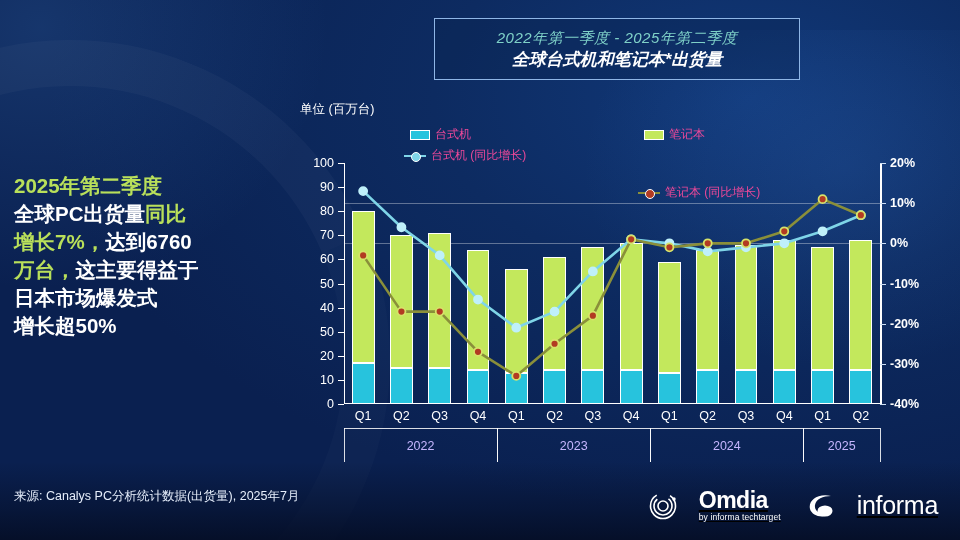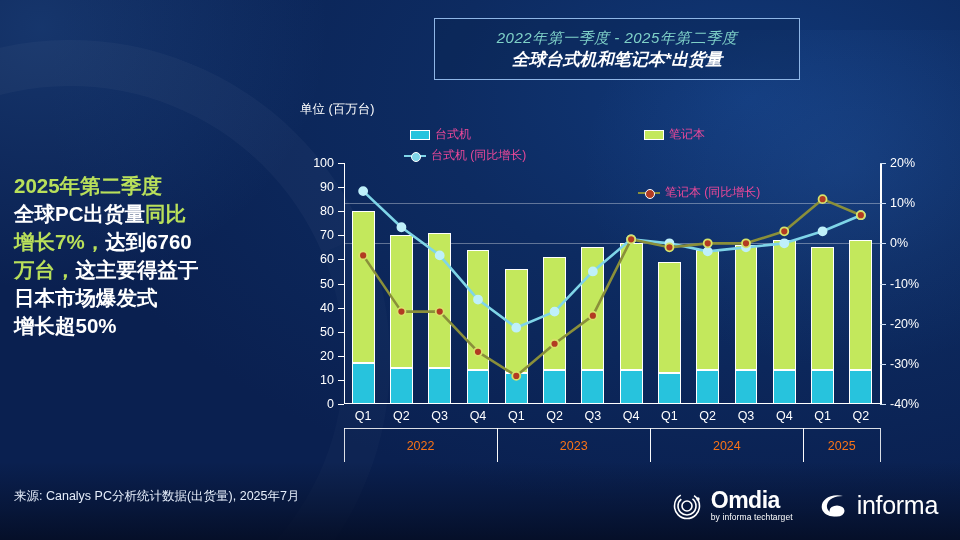--- a/index.html
+++ b/index.html
@@ -65,49 +65,49 @@
 
   
   #plot { position: absolute; left: 344px; top: 163px; width: 536px; height: 241px; }
   #plot-frame { position: absolute; inset: 0; border-left: 1.5px solid #ffffff; border-bottom: 1.5px solid #ffffff; }
   .gridline { position: absolute; left: 0; width: 536px; height: 1px; background: rgba(255,255,255,0.35); }
   .tick-l { position: absolute; left: -6px; width: 6px; height: 1px; background: #ffffff; }
   .tick-r { position: absolute; right: -6px; width: 6px; height: 1px; background: #cfe0f5; }
   #y-left-labels, #y-right-labels { position: absolute; }
   .ylab { position: absolute; color: #ffffff; font-size: 12.5px; line-height: 12px; }
   .ylab-l { right: 0; text-align: right; width: 34px; }
-  .ylab-r { left: 0; text-align: left; width: 42px; }
+  .ylab-r { left: 0; text-align: left; width: 42px; font-weight: bold; }
   #y-left-labels { left: 300px; top: 163px; width: 34px; }
   #y-right-labels { left: 890px; top: 163px; width: 42px; }
   #right-axis { position: absolute; left: 880px; top: 163px; width: 1.5px; height: 241px; background: #ffffff; }
 
   
   .bar-col { position: absolute; bottom: 0; }
   .seg { position: absolute; left: 0; width: 100%; border: 1px solid #ffffff; }
   .seg-desk { background: #27c3dd; }
   .seg-note { background: #c3e85c; }
 
   
   #x-axis { position: absolute; left: 344px; top: 406px; width: 536px; height: 58px; }
   .qlab { position: absolute; top: 3px; color: #ffffff; font-size: 12.5px; text-align: center; }
-  .ylab-year { position: absolute; top: 33px; color: #f97316; font-size: 12.5px; text-align: center; }
+  .ylab-year { position: absolute; top: 33px; color: #c4b5fd; font-size: 12.5px; text-align: center; }
   .ysep { position: absolute; top: 22px; width: 1px; height: 34px; background: rgba(255,255,255,0.85); }
   .yline { position: absolute; top: 22px; height: 1px; background: rgba(255,255,255,0.85); }
 
   
   #callout { position: absolute; left: 14px; top: 172px; width: 272px;
              text-align: left; font-size: 20.5px; line-height: 28px; font-weight: bold; }
   #callout .w { color: #ffffff; margin-top: 7px; }
   #callout .g { color: #b9e05a; }
 
   
   #footer { position: absolute; left: 14px; top: 487px; color: #e6eefb; font-size: 12.5px; line-height: 19px; }
 
   #logos { position: absolute; right: 22px; top: 489px; display: flex; align-items: center; gap: 26px; }
-  .logo { display: flex; align-items: center; gap: 8px; }
+  .logo { display: flex; align-items: center; gap: 20px; text-decoration: underline; }
   .omdia-txt { color: #ffffff; }
   .omdia-main { font-size: 23px; font-weight: bold; letter-spacing: -0.5px; line-height: 23px; }
   .omdia-sub { font-size: 8.5px; line-height: 10px; letter-spacing: .1px; }
   .canalys-txt { color: #ffffff; font-size: 25px; line-height: 25px; letter-spacing: -.3px; }
 </style>
 <style>
     #lg-deskg .lg-line::before { background:#7fd5e8; }
     #lg-deskg .lg-line::after  { background:#7fd5e8; }
     #lg-noteg .lg-line::before { background:#8a8f3a; }
     #lg-noteg .lg-line::after  { background:#b23b22; }

